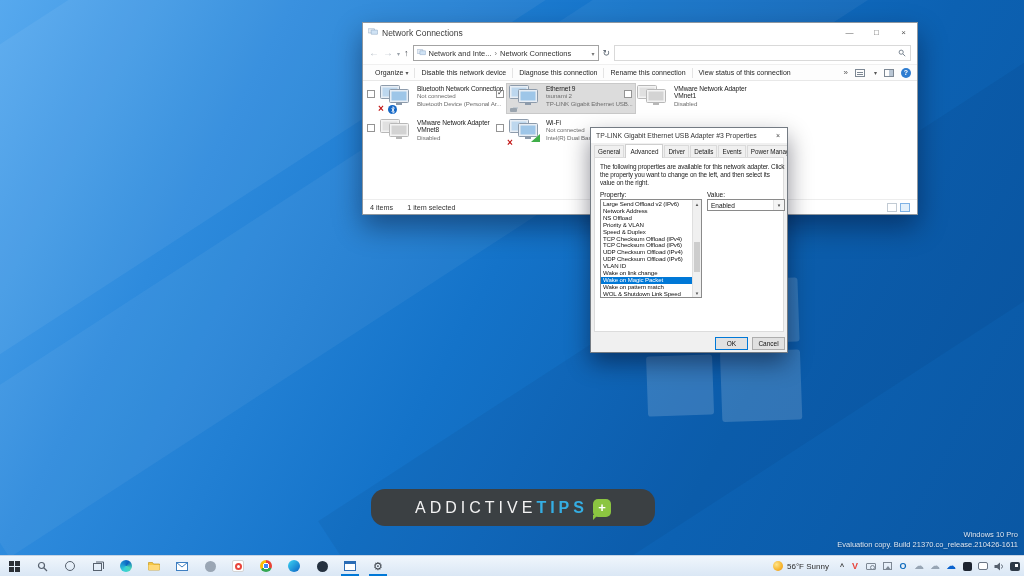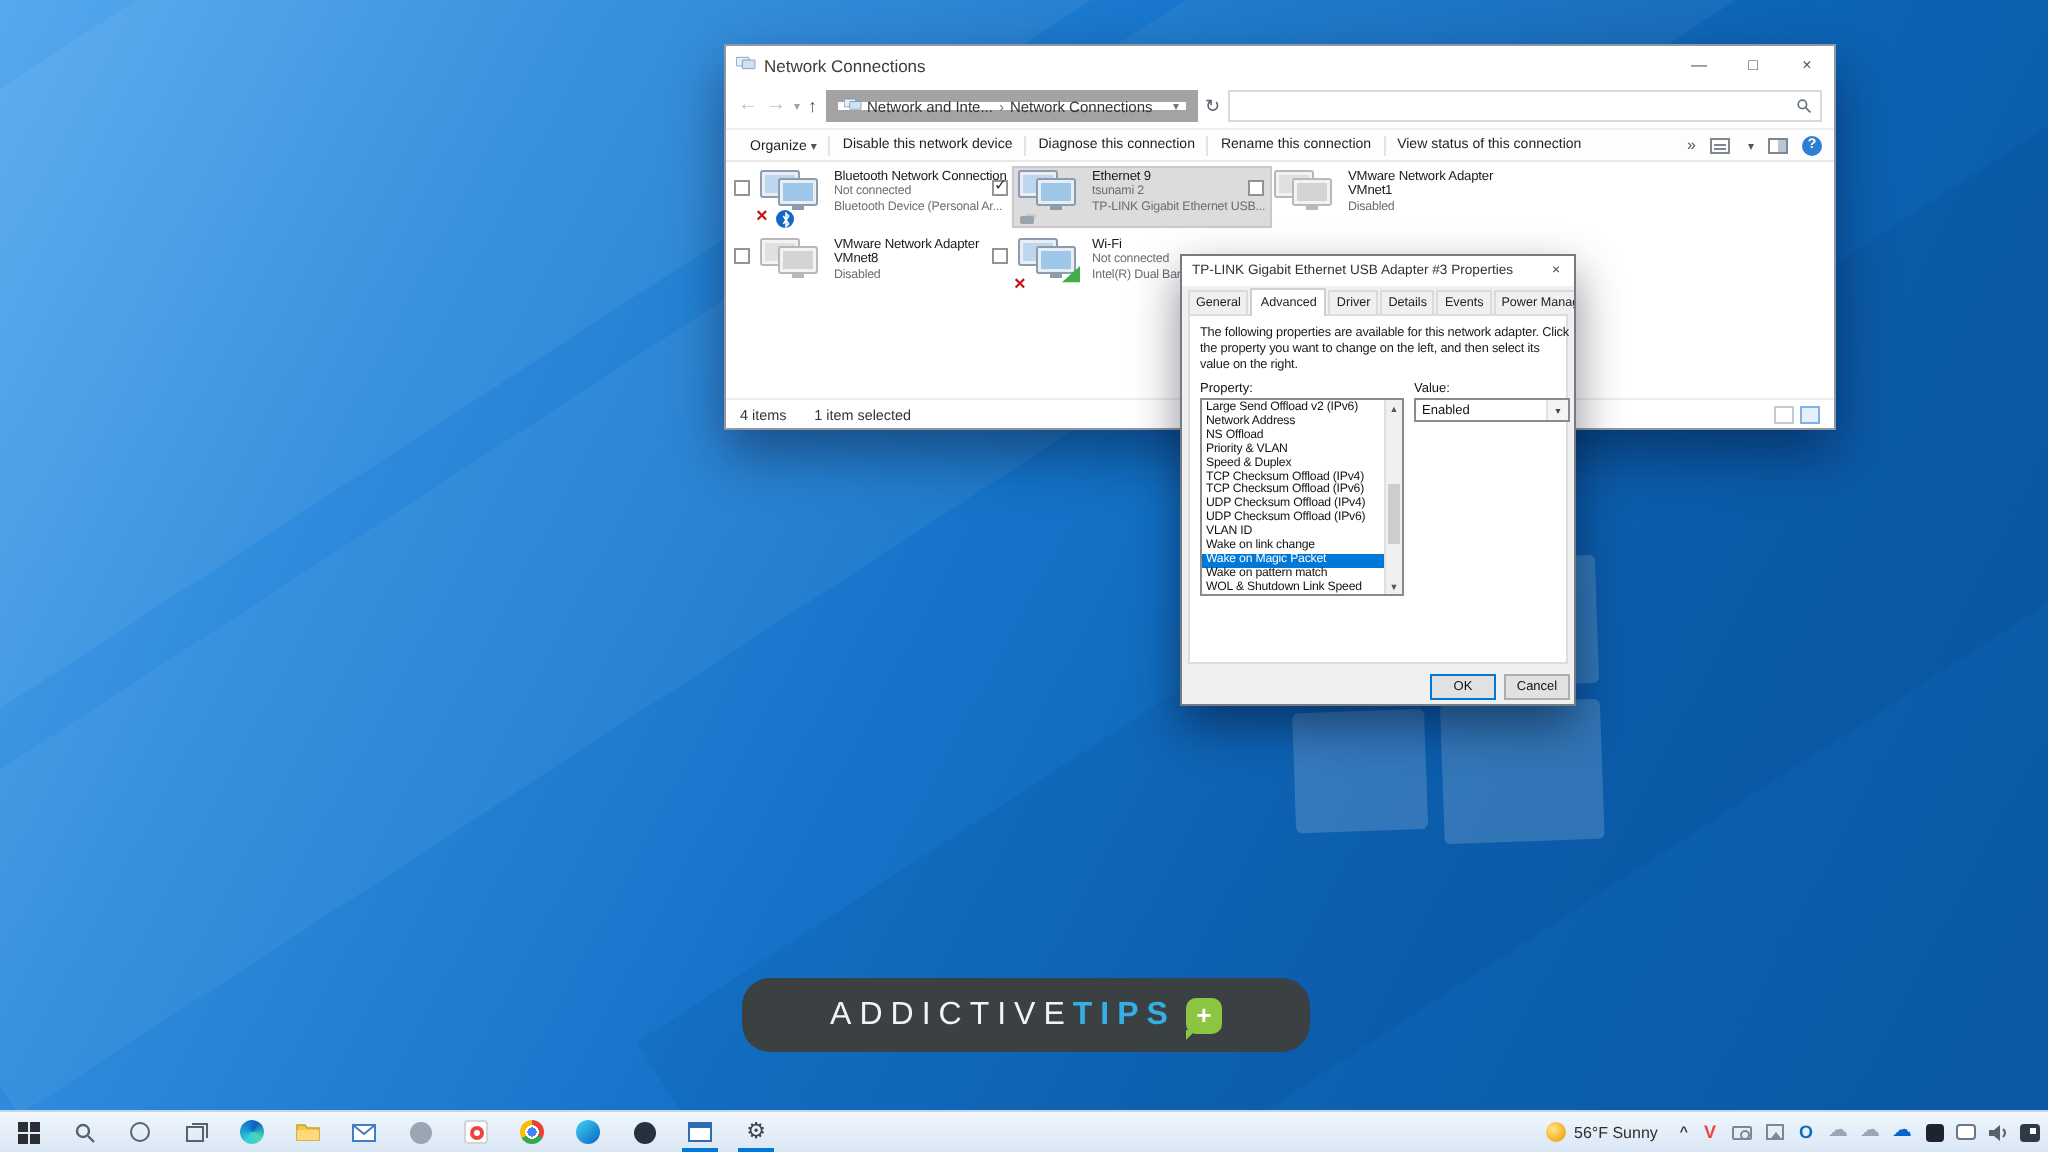--- a/index.html
+++ b/index.html
@@ -27,21 +27,21 @@
   .xwin { position:absolute; left:362px; top:22px; width:556px; height:193px; background:#fff;
     border:1px solid #8f979f; box-shadow:0 12px 26px rgba(0,0,20,.40); color:#222; z-index:5; }
   .titlebar { height:19px; display:flex; align-items:center; padding-left:5px; background:#fff; }
   .tb-title { font-size:8.5px; color:#3c3c3c; margin-left:4px; flex:1; }
   .tb-btn { width:27px; height:19px; display:flex; align-items:center; justify-content:center;
     font-size:8px; color:#555; }
   .navbar { height:22px; display:flex; align-items:center; padding:0 6px; gap:4px; }
   .nav-arrow { font-size:10px; color:#b9c1c9; line-height:1; }
   .nav-arrow.enabled { color:#4a4f55; font-size:9px; }
   .nav-caret { font-size:6px; color:#9aa2aa; }
-  .addressbox { width:186px; height:16px; border:6px solid #a3a3a3; display:flex; align-items:center;
+  .addressbox { width:186px; height:16px; border:1px solid #a3a3a3; display:flex; align-items:center;
     padding:0 3px; gap:3px; font-size:7.5px; color:#333; background:#fff; }
   .addr-sep { color:#777; }
   .addr-caret { margin-left:auto; font-size:6px; color:#777; }
   .refresh { font-size:9px; color:#55606c; }
   .searchbox { flex:1; height:16px; border:1px solid #d9d9d9; background:#fff; display:flex;
     align-items:center; justify-content:flex-end; padding:0 4px; }
   .menubar { height:13px; display:flex; align-items:center; gap:13px; padding:0 8px;
     font-size:8px; color:#222; }
   .toolbar { height:17px; display:flex; align-items:center; padding:0 6px; font-size:7px;
     color:#1f1f1f; background:#fdfdfd; border-top:1px solid #f0f0f0; border-bottom:1px solid #e8e8e8; }
@@ -186,20 +186,24 @@
   <div class="beam beam1"></div>
   <div class="beam beam2"></div>
   <div class="beam beam3"></div>
   <div class="winlogo">
     <div class="pane tl"></div>
     <div class="pane tr"></div>
     <div class="pane bl"></div>
     <div class="pane br"></div>
   </div>
 
+  <div class="watermark">
+    <div>Windows 10 Pro</div>
+    <div>Evaluation copy. Build 21370.co_release.210426-1611</div>
+  </div>
 
   <div class="xwin">
     <div class="titlebar">
       <svg width="10" height="9" viewBox="0 0 30 24">
         <rect x="0.5" y="0.5" width="19" height="13" rx="1" fill="#e8eef5" stroke="#5b7ea6"></rect>
         <rect x="9.5" y="4.5" width="19" height="13" rx="1" fill="#cfe2f4" stroke="#5b7ea6"></rect>
       </svg>
       <span class="tb-title">Network Connections</span>
       <span class="tb-btn">—</span>
       <span class="tb-btn">□</span>

